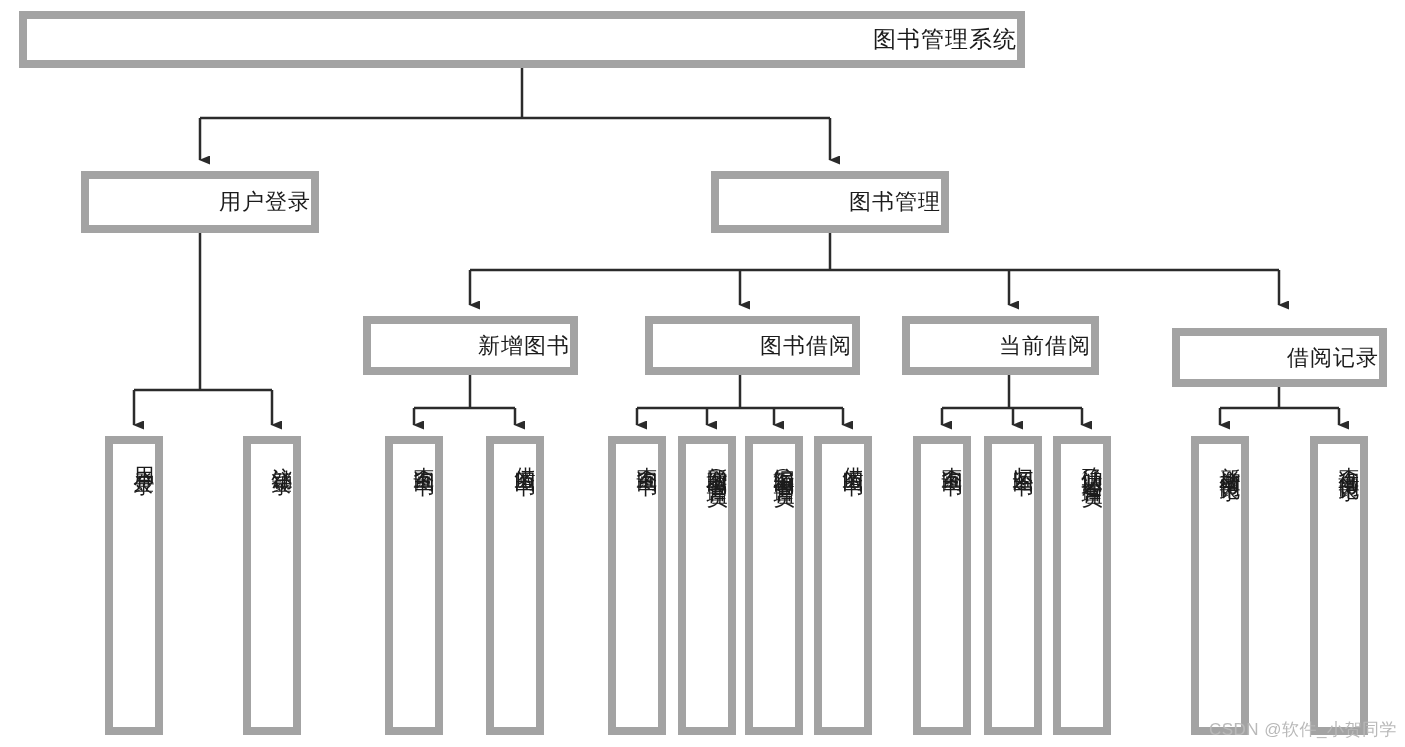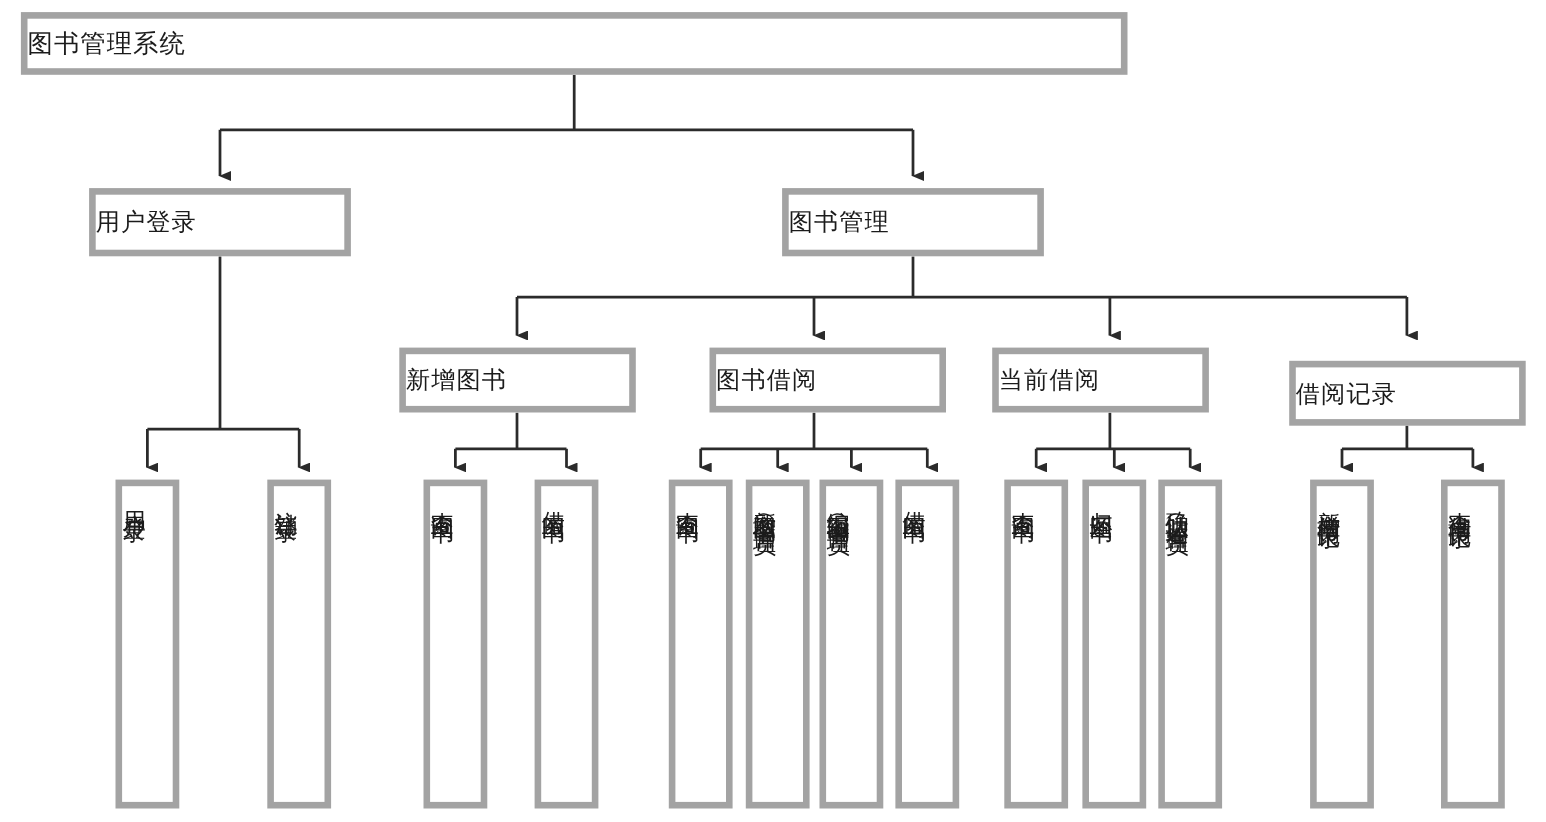--- a/index.html
+++ b/index.html
@@ -24,24 +24,24 @@
     left: 0;
     top: 0;
     width: 1405px;
     height: 747px;
     pointer-events: none;
   }
   .node {
     position: absolute;
     box-sizing: border-box;
     background: #ffffff;
-    border: 6px solid #a3a3a3;
+    border: 8px solid #a3a3a3;
     display: flex;
     align-items: center;
-    justify-content: flex-start;
+    justify-content: flex-end;
     overflow: hidden;
   }
   .node-label {
     color: #1b1b1b;
     line-height: 1.08;
     text-align: center;
     white-space: nowrap;
   }
   .node.horizontal .node-label {
     font-size: 22px;
@@ -175,13 +175,14 @@
         <span class="node-label">确认归还（管理员）</span>
       </div>
       <div class="node vertical" style="left: 1191px; top: 436px; width: 58px; height: 299px;">
         <span class="node-label">新增借阅记录</span>
       </div>
       <div class="node vertical" style="left: 1310px; top: 436px; width: 58px; height: 299px;">
         <span class="node-label">查询借阅记录</span>
       </div>
     </div>
 
+  <div class="watermark">CSDN @软件_小贺同学</div>
 </div>
 
 </body></html>

